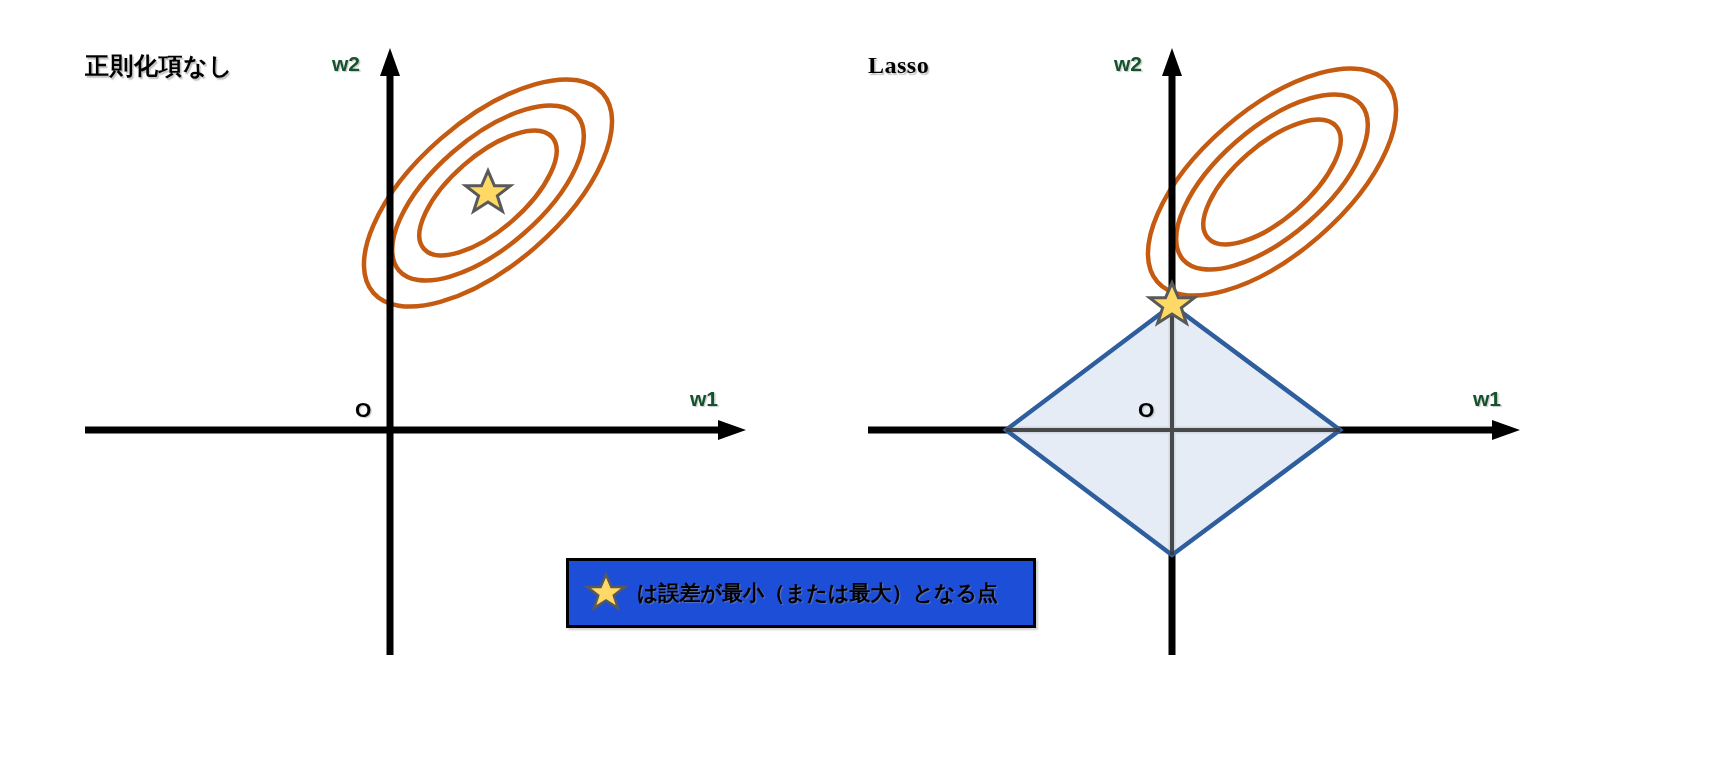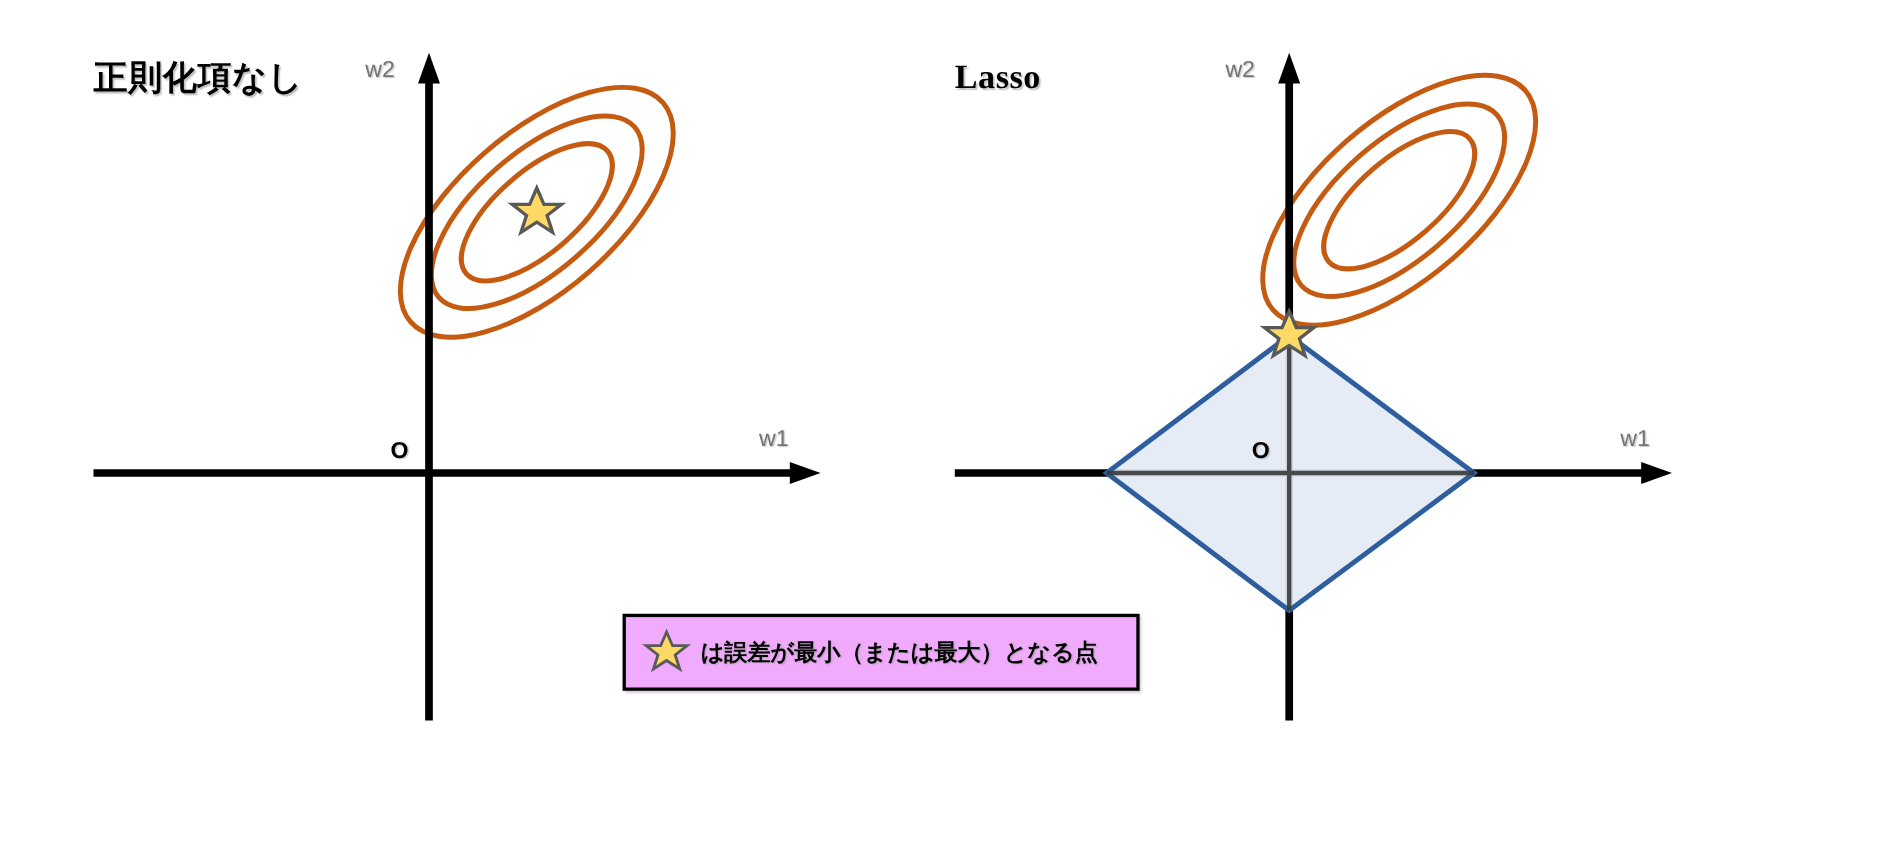--- a/index.html
+++ b/index.html
@@ -20,49 +20,49 @@
   #stage svg.layer {
     position: absolute;
     left: 0;
     top: 0;
     width: 1729px;
     height: 783px;
   }
   .panel-title {
     position: absolute;
     font-weight: bold;
-    font-size: 31px;
+    font-size: 24px;
     color: #000000;
     letter-spacing: 0.5px;
     white-space: nowrap;
     text-shadow: 1.5px 1.5px 1.2px rgba(140,140,140,0.55);
   }
   .axis-label {
     position: absolute;
-    font-weight: normal;
+    font-weight: bold;
     font-size: 21px;
-    color: #737373;
+    color: #14532d;
     white-space: nowrap;
     text-shadow: 1.3px 1.3px 1.1px rgba(150,150,150,0.5);
   }
   .origin-label {
     position: absolute;
     font-weight: bold;
     font-size: 21px;
     color: #000000;
     white-space: nowrap;
     text-shadow: 1.3px 1.3px 1.1px rgba(150,150,150,0.5);
   }
   #legend-box {
     position: absolute;
     left: 566px;
     top: 558px;
     width: 470px;
     height: 70px;
-    background: #f0abfc;
+    background: #1d4ed8;
     border: 3px solid #000000;
     box-sizing: border-box;
     display: flex;
     align-items: center;
     padding-left: 14px;
     box-shadow: 2px 2px 2px rgba(120,120,120,0.35);
   }
   #legend-star {
     width: 46px;
     height: 46px;

